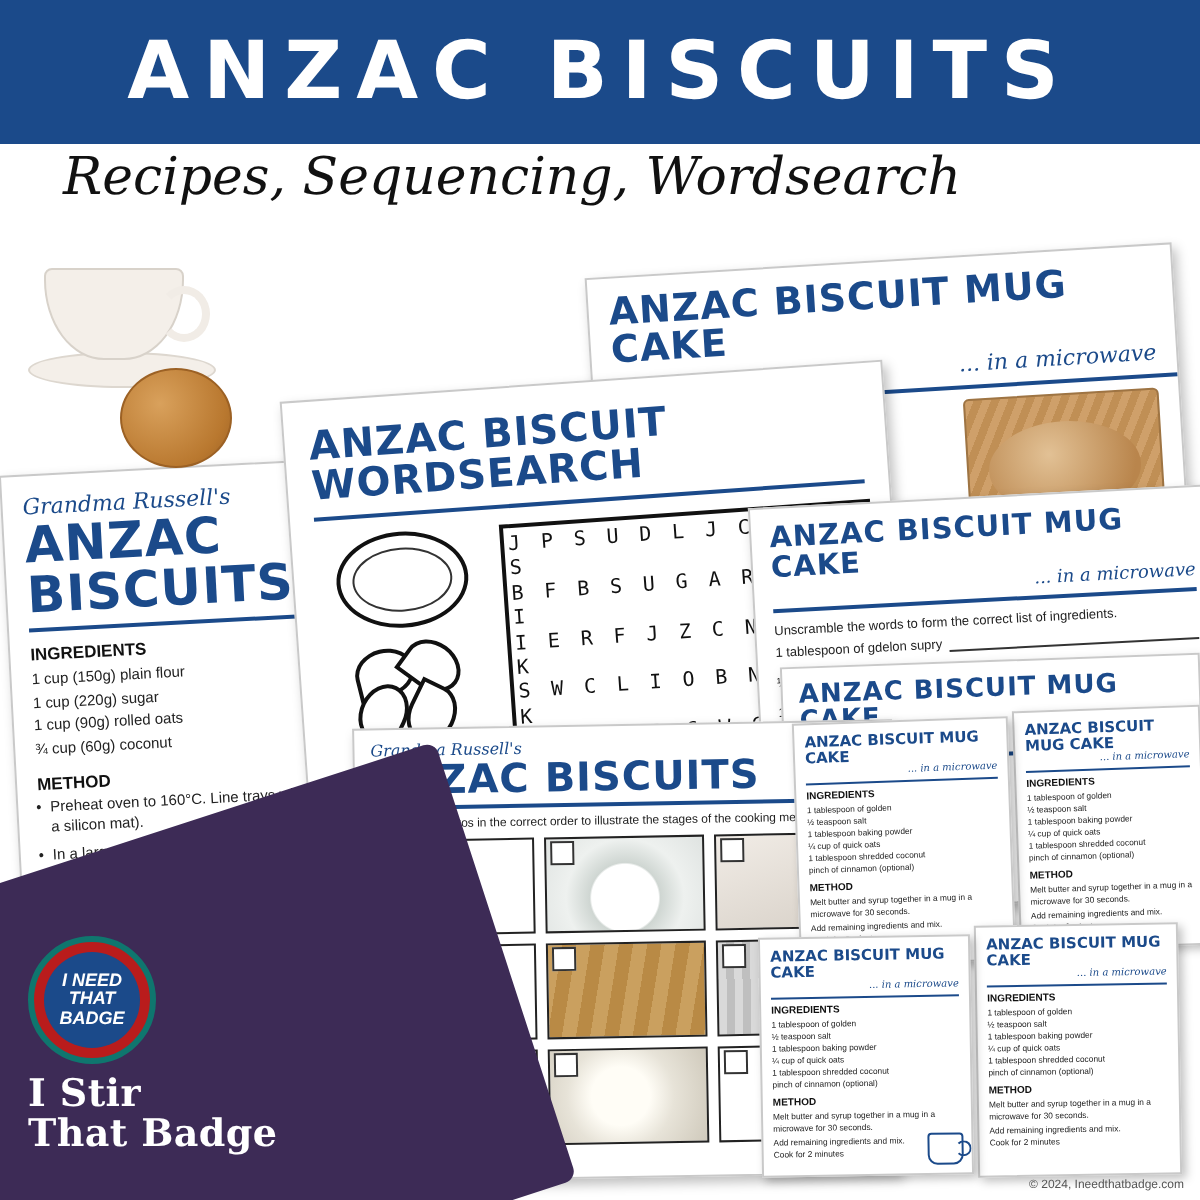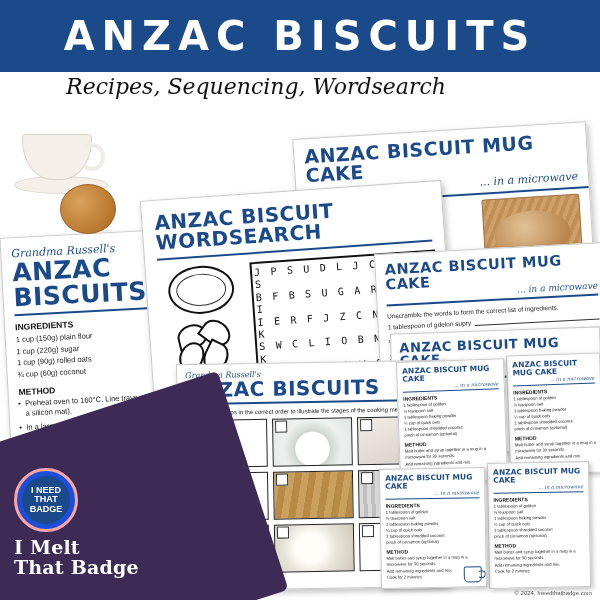--- a/index.html
+++ b/index.html
@@ -38,21 +38,21 @@
     font-weight: bold;
     letter-spacing: 7px;
     font-family: "DejaVu Sans", sans-serif;
     white-space: nowrap;
   }
   .subtitle {
     position: absolute;
     left: 0; top: 74px;
     width: 512px;
     text-align: center;
-    font-size: 22px;
+    font-size: 26px;
     color: #111111;
     font-family: "DejaVu Serif", serif;
     font-style: italic;
   }
 
   
   .wedge {
     position: absolute;
     left: -30px;
     bottom: -40px;
@@ -69,24 +69,25 @@
     position: absolute;
     left: 14px;
     bottom: 22px;
     z-index: 60;
     width: 150px;
     color: #ffffff;
   }
   .badge-circle {
     width: 58px; height: 58px;
     border-radius: 50%;
-    background: #1d4ed8;
-    border: 3px solid #fca5a5;
+    background: #b91c1c;
+    border: 3px solid #0f766e;
     position: relative;
     overflow: hidden;
+    font-style: italic;
   }
   .badge-circle .inner {
     position: absolute;
     inset: 5px;
     border-radius: 50%;
     background: #1b4a8a;
     display: flex;
     align-items: center;
     justify-content: center;
     color: #ffffff;
@@ -707,20 +708,20 @@
     <div class="ml">Add remaining ingredients and mix.</div>
     <div class="ml">Cook for 2 minutes</div>
   </div>
 
   <div class="wedge"></div>
   <div class="badge-logo">
     <div class="badge-circle">
       <div class="inner">I NEED THAT BADGE</div>
     </div>
     <div class="badge-name">
-      <div>I Melt</div>
+      <div>I Stir</div>
       <div>That Badge</div>
     </div>
   </div>
 
   <div class="footer-note">© 2024, Ineedthatbadge.com</div>
 
 </div>
 
 </body></html>

